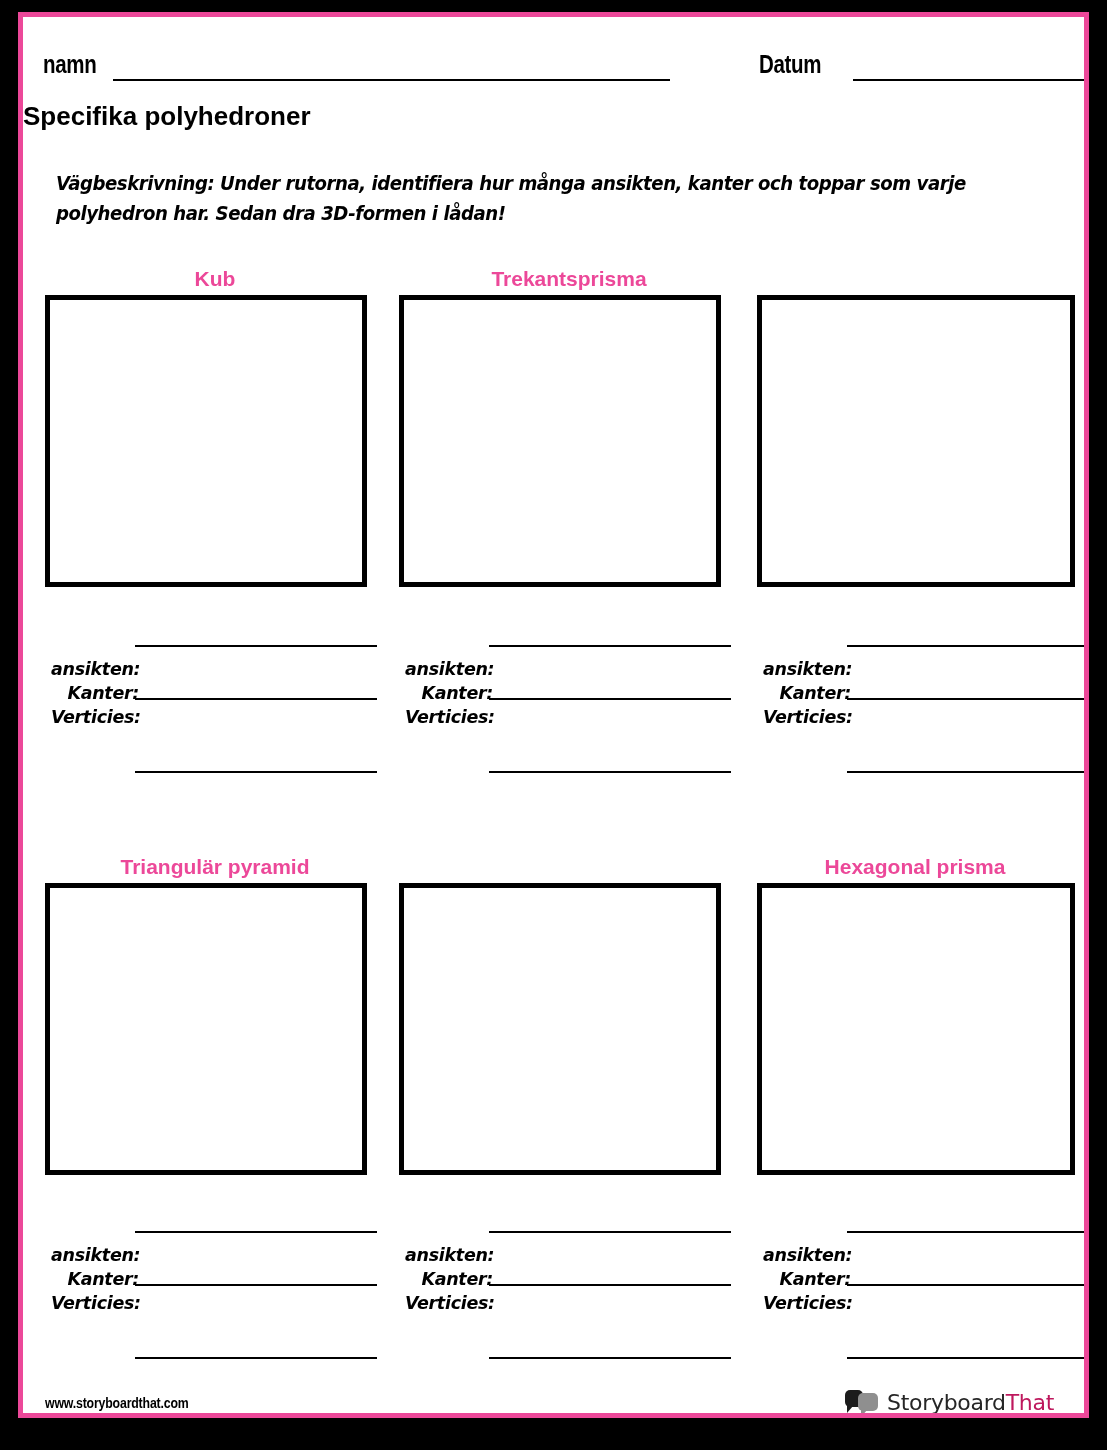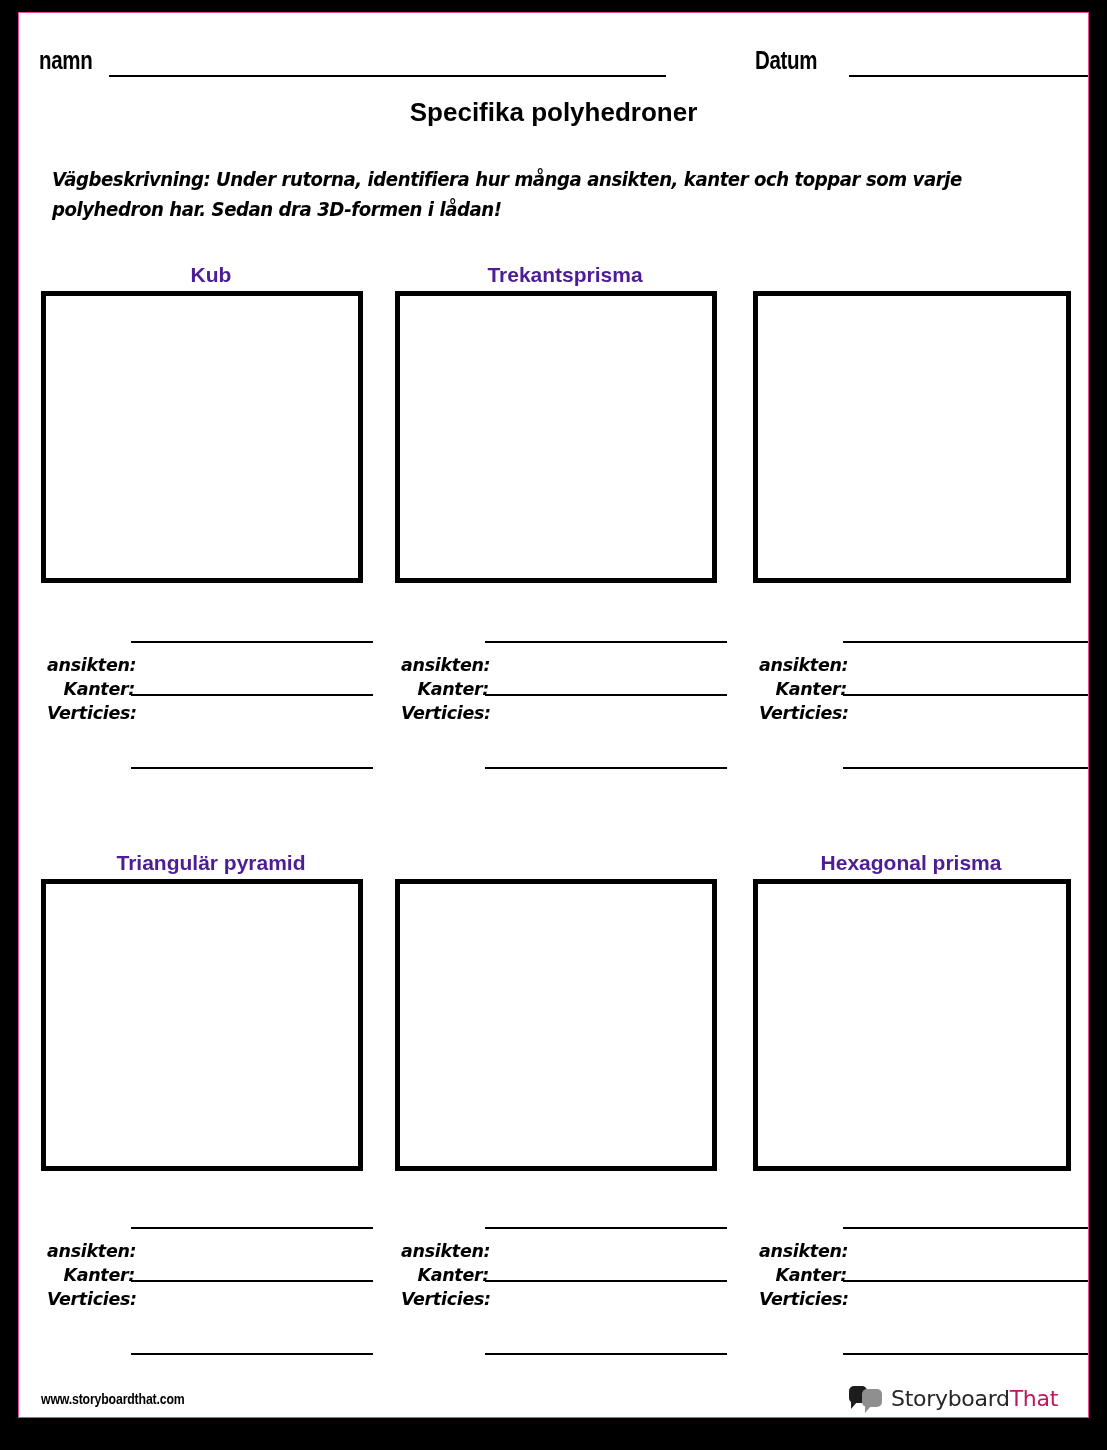--- a/index.html
+++ b/index.html
@@ -23,21 +23,21 @@
     height: 1450px;
     background: #000000;
   }
   #page {
     position: absolute;
     left: 18px;
     top: 12px;
     width: 1071px;
     height: 1406px;
     background: #ffffff;
-    border: 1px solid #ec4899;
+    border: 5px solid #ec4899;
     box-sizing: border-box;
     overflow: hidden;
     text-decoration: underline;
   }
 
   
   .hdr-label {
     position: absolute;
     font-family: "Liberation Sans Narrow", "Liberation Sans", sans-serif;
     font-weight: bold;
@@ -57,21 +57,20 @@
   #namn-label { left: 20px; top: 33px; }
   #namn-rule  { left: 90px; top: 62px; width: 557px; }
   #datum-label{ left: 736px; top: 33px; }
   #datum-rule { left: 830px; top: 62px; width: 240px; }
 
   
   #title {
     position: absolute;
     left: 0; right: 0;
     top: 84px;
-    text-align: center;
     font-family: "Liberation Sans Narrow", "Liberation Sans", sans-serif;
     font-weight: bold;
     font-size: 26px;
     color: #000;
     letter-spacing: 0px;
   }
 
   
   #directions {
     position: absolute;
@@ -93,21 +92,21 @@
   .cell { position: absolute; }
 
   .cell-title {
     position: absolute;
     left: 0;
     width: 100%;
     text-align: center;
     font-family: "Liberation Sans Narrow", "Liberation Sans", sans-serif;
     font-weight: bold;
     font-size: 21px;
-    color: #4c1d95;
+    color: #ec4899;
     white-space: nowrap;
   }
 
   .draw-box {
     position: absolute;
     background: #ffffff;
     border: 5px solid #000000;
     box-sizing: border-box;
   }
 

